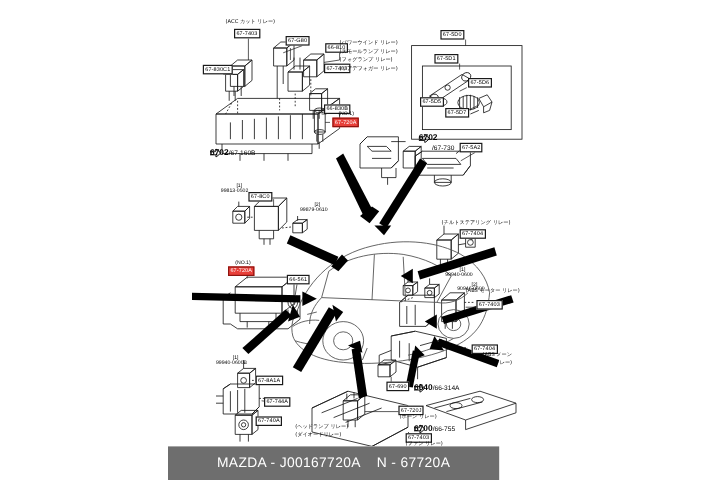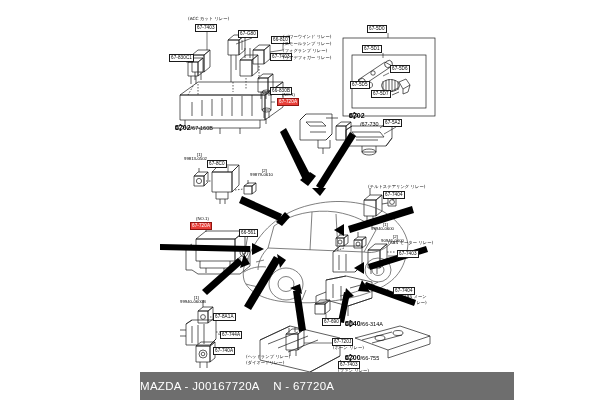--- a/index.html
+++ b/index.html
@@ -19,23 +19,23 @@
        font-family:"Liberation Sans",sans-serif;text-align:center;}
   .lbl.red{background:#e8403a;border-color:#8f1410;color:#ffffff;}
   .ann{position:absolute;font-size:4.3px;line-height:5px;color:#000;
        white-space:pre;letter-spacing:0px;}
   .ref{position:absolute;font-size:7px;line-height:8px;color:#000;
        white-space:nowrap;font-weight:bold;}
   .ref .sub{font-size:5.5px;font-weight:normal;}
   .jp{font-family:"DejaVu Sans",sans-serif;}
 
   
-  #footer{position:absolute;left:140px;top:372px;width:374px;height:28px;
+  #footer{position:absolute;left:140px;top:372px;width:276px;height:28px;
           background:#6e6e6e;display:flex;align-items:center;
-          justify-content:flex-start;}
+          justify-content:center;}
   #footer .txt{color:#ffffff;font-size:11.5px;letter-spacing:.3px;
                white-space:pre;}
 </style>
 </head>
 <body>
 
 <div id="page">
 
   <div id="plate">
 

